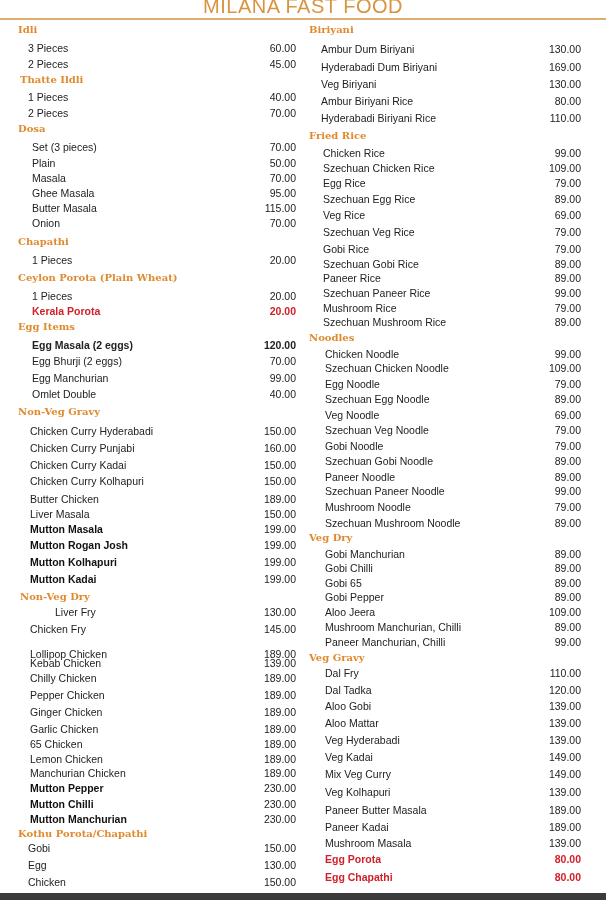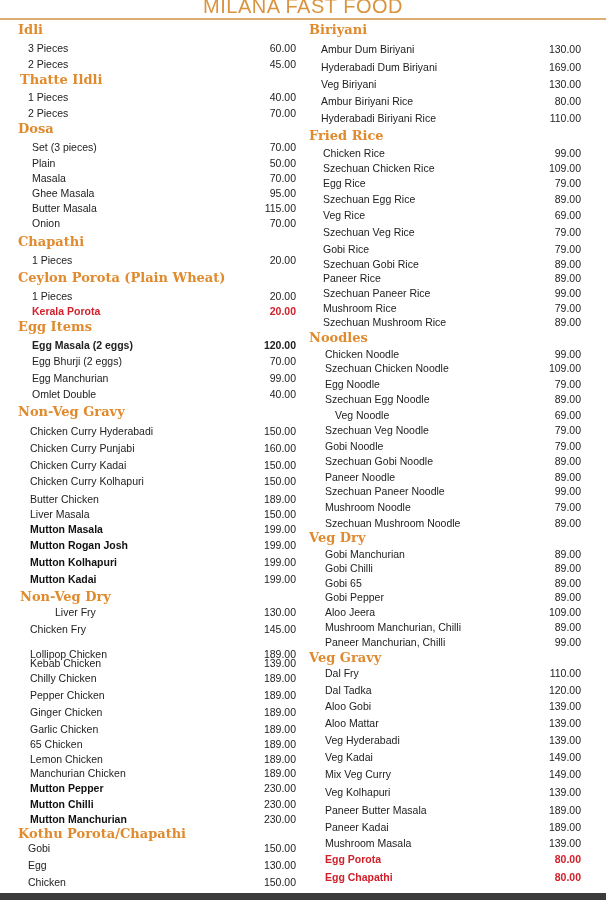--- a/index.html
+++ b/index.html
@@ -10,21 +10,21 @@
     font-family:"Liberation Sans", sans-serif; font-size:20px; letter-spacing:0.5px;
     color:#d99440; line-height:26px;
   }
   .rule { position:absolute; top:18px; left:0; width:606px; height:2px; background:#dcae72; }
   .col { position:absolute; top:22px; }
   .col.left { left:0; width:303px; }
   .col.right { left:303px; width:303px; }
   .section { position:absolute; left:0; width:303px; }
   .heading {
     font-family:"DejaVu Serif", serif; font-weight:bold; color:#e08a2e;
-    font-size:13px; line-height:16px; height:16px; white-space:nowrap;
+    font-size:10px; line-height:16px; height:16px; white-space:nowrap;
   }
   .item { position:absolute; left:0; width:303px; height:16px; font-size:10.5px; line-height:16px; white-space:nowrap; }
   .item .name { position:absolute; }
   .item .price { position:absolute; text-align:right; width:60px; }
   .left .item .price { left:236px; }
   .right .item .price { left:218px; }
   .item.bold .name { font-weight:bold; color:#111; }
   .item.red .name, .item.red .price { color:#d2202a; font-weight:bold; }
   .bottombar { position:absolute; left:0; top:893px; width:606px; height:7px; background:#3b3b3b; }
 </style>
@@ -303,21 +303,21 @@
     </div>
     <div class="item" style="top: 354px;">
       <span class="name" style="left: 22px;">Egg Noodle</span>
       <span class="price">79.00</span>
     </div>
     <div class="item" style="top: 369px;">
       <span class="name" style="left: 22px;">Szechuan Egg Noodle</span>
       <span class="price">89.00</span>
     </div>
     <div class="item" style="top: 385px;">
-      <span class="name" style="left: 32px;">Veg Noodle</span>
+      <span class="name" style="left: 22px;">Veg Noodle</span>
       <span class="price">69.00</span>
     </div>
     <div class="item" style="top: 400px;">
       <span class="name" style="left: 22px;">Szechuan Veg Noodle</span>
       <span class="price">79.00</span>
     </div>
     <div class="item" style="top: 416px;">
       <span class="name" style="left: 22px;">Gobi Noodle</span>
       <span class="price">79.00</span>
     </div>

